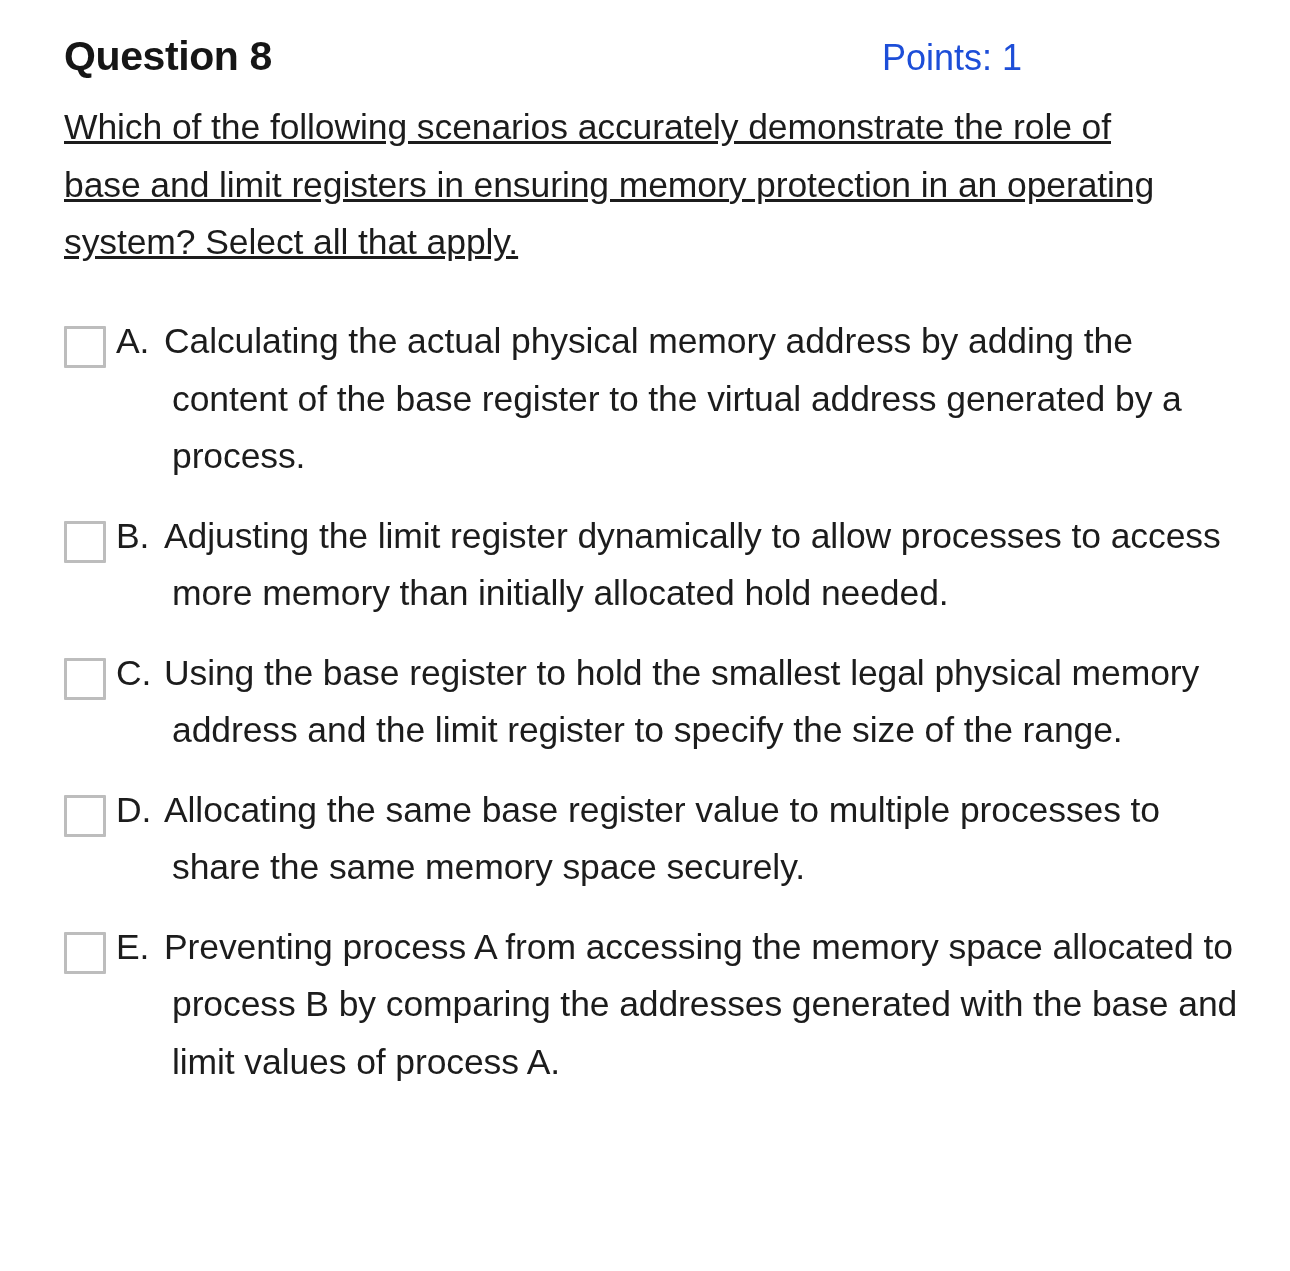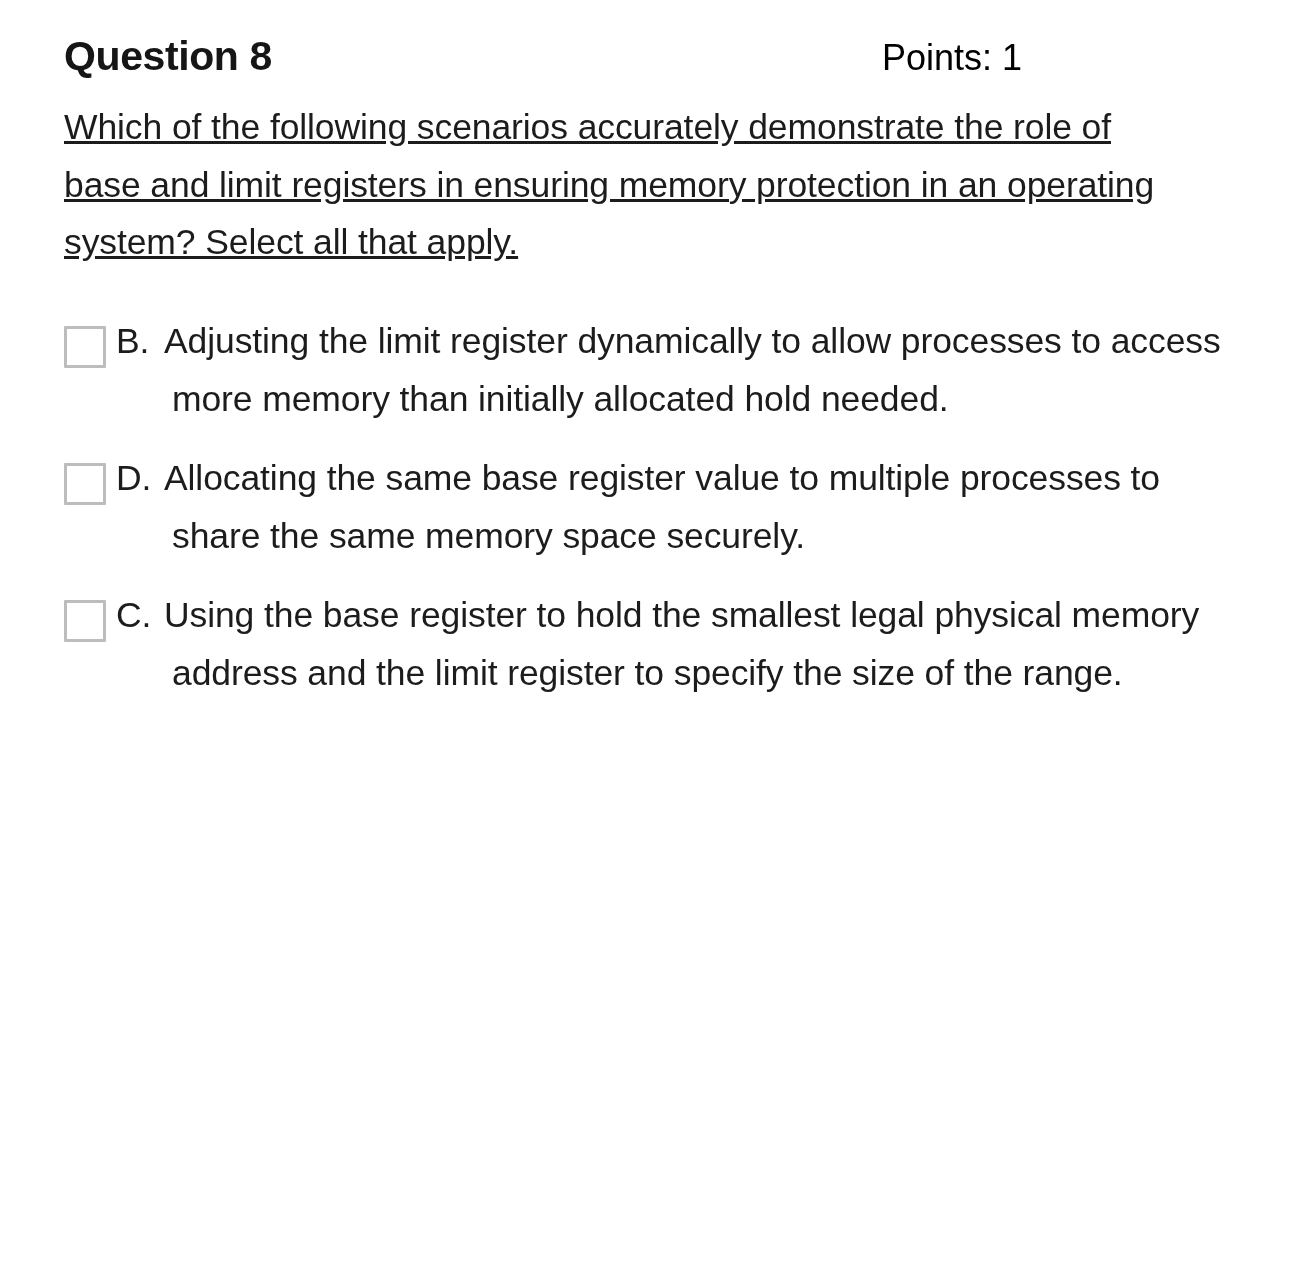--- a/index.html
+++ b/index.html
@@ -40,21 +40,21 @@
     font-weight: bold;
     letter-spacing: -0.4px;
     line-height: 1.12;
     color: #161616;
     white-space: nowrap;
   }
   .q-points {
     font-size: 36px;
     font-weight: normal;
     line-height: 1.12;
-    color: #000000;
+    color: #1d4ed8;
     white-space: nowrap;
   }
 
   
   .q-stem {
     position: absolute;
     left: 64px;
     top: 99px;
     width: 1130px;
     font-size: 35.5px;
@@ -112,31 +112,39 @@
 
   <div class="q-header">
     <div class="q-title">Question 8</div>
     <div class="q-points">Points: 1</div>
   </div>
 
   <div class="q-stem">Which of the following scenarios accurately demonstrate the role of base and limit registers in ensuring memory protection in an operating system? Select all that apply.</div>
 
   <div class="options">
 
+    <div class="option-row">
+      <span class="checkbox"></span>
+      <div class="option-body"><span class="option-letter">A.</span><span>Calculating the actual physical memory address by adding the content of the base register to the virtual address generated by a process.</span></div>
+    </div>
 
     <div class="option-row">
       <span class="checkbox"></span>
       <div class="option-body"><span class="option-letter">B.</span><span>Adjusting the limit register dynamically to allow processes to access more memory than initially allocated hold needed.</span></div>
+    </div>
+
+    <div class="option-row">
+      <span class="checkbox"></span>
+      <div class="option-body"><span class="option-letter">C.</span><span>Using the base register to hold the smallest legal physical memory address and the limit register to specify the size of the range.</span></div>
     </div>
 
     <div class="option-row">
       <span class="checkbox"></span>
       <div class="option-body"><span class="option-letter">D.</span><span>Allocating the same base register value to multiple processes to share the same memory space securely.</span></div>
     </div>
 
     <div class="option-row">
       <span class="checkbox"></span>
-      <div class="option-body"><span class="option-letter">C.</span><span>Using the base register to hold the smallest legal physical memory address and the limit register to specify the size of the range.</span></div>
+      <div class="option-body"><span class="option-letter">E.</span><span>Preventing process A from accessing the memory space allocated to process B by comparing the addresses generated with the base and limit values of process A.</span></div>
     </div>
-
 
   </div>
 </div>
 
 </body></html>

